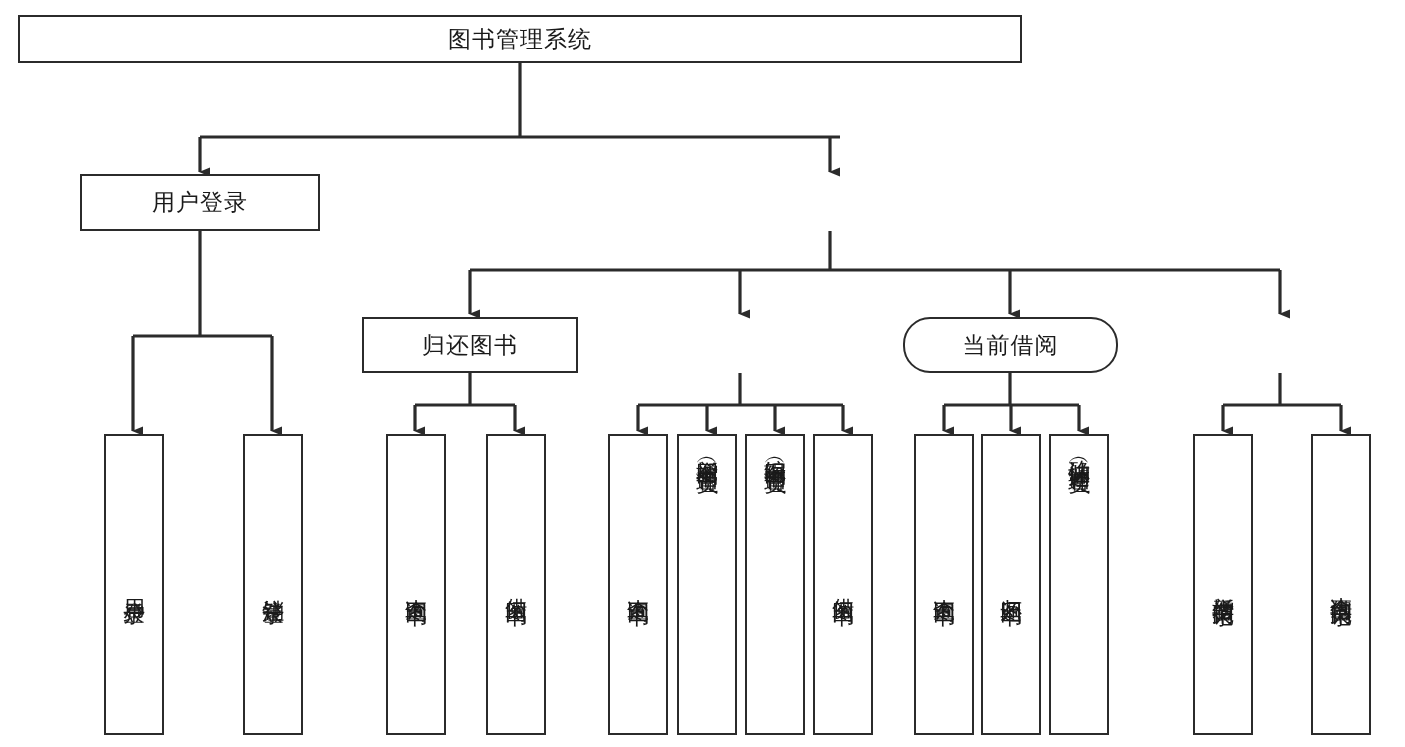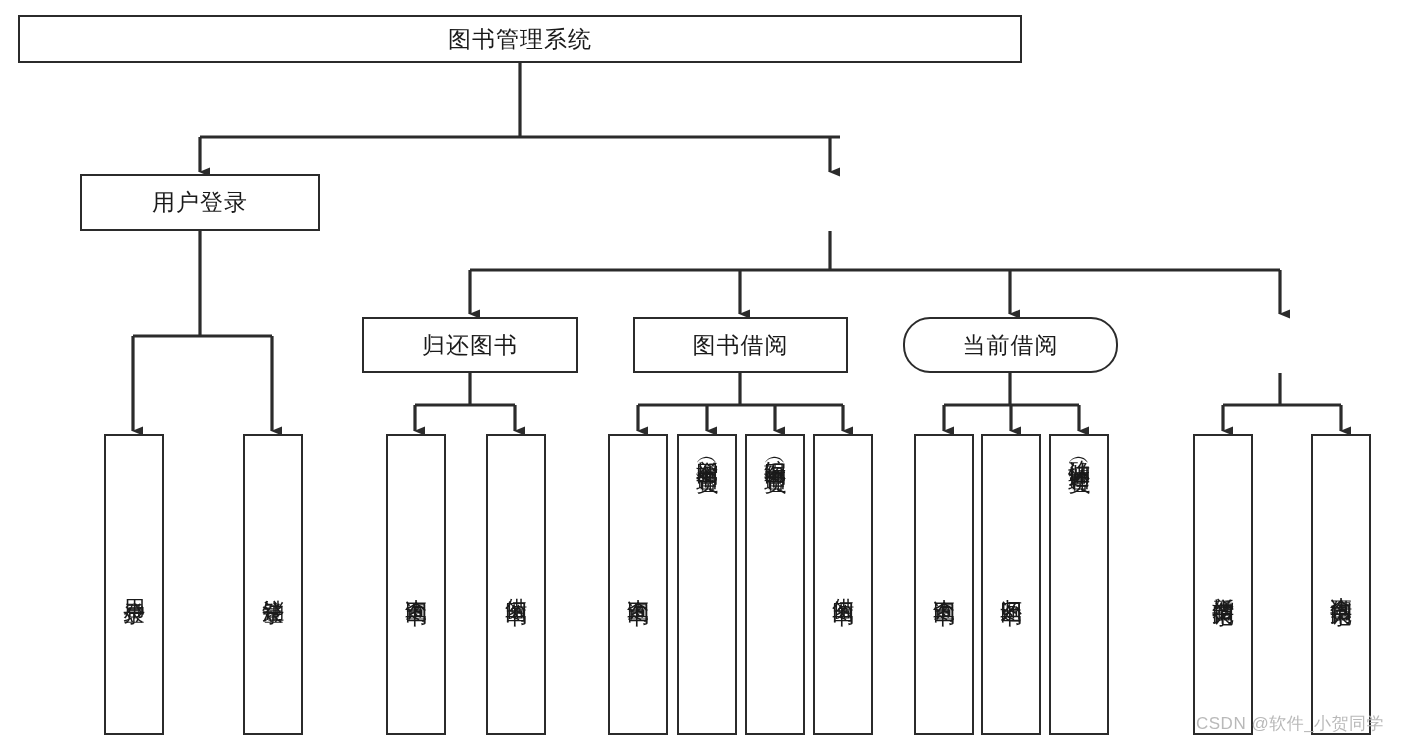--- a/index.html
+++ b/index.html
@@ -122,23 +122,20 @@
     <span>图书管理系统</span>
   </div>
 
   <div class="node horiz" style="left:80px; top:174px; width:240px; height:57px;">
     <span>用户登录</span>
   </div>
 
   <div class="node horiz" style="left:362px; top:317px; width:216px; height:56px;">
     <span>归还图书</span>
   </div>
-  <div class="node horiz" style="left:633px; top:317px; width:215px; height:56px;">
-    <span>图书借阅</span>
-  </div>
   <div class="node horiz" style="left:903px; top:317px; width:215px; height:56px;border-radius:27px;">
     <span>当前借阅</span>
   </div>
 
   <div class="node vert center" style="left:104px; top:434px; width:60px; height:301px;">
     <span class="vlabel">用户登录</span>
   </div>
   <div class="node vert center" style="left:243px; top:434px; width:60px; height:301px;">
     <span class="vlabel">注销登录</span>
   </div>
@@ -173,15 +170,14 @@
     <span class="vlabel">确认归还（管理员）</span>
   </div>
 
   <div class="node vert center" style="left:1193px; top:434px; width:60px; height:301px;">
     <span class="vlabel">新增借阅记录</span>
   </div>
   <div class="node vert center" style="left:1311px; top:434px; width:60px; height:301px;">
     <span class="vlabel">查询借阅记录</span>
   </div>
 
-  <div class="watermark" style="left:1196px; top:712px;">CSDN @软件_小贺同学</div>
 
 </div>
 
 </body></html>

